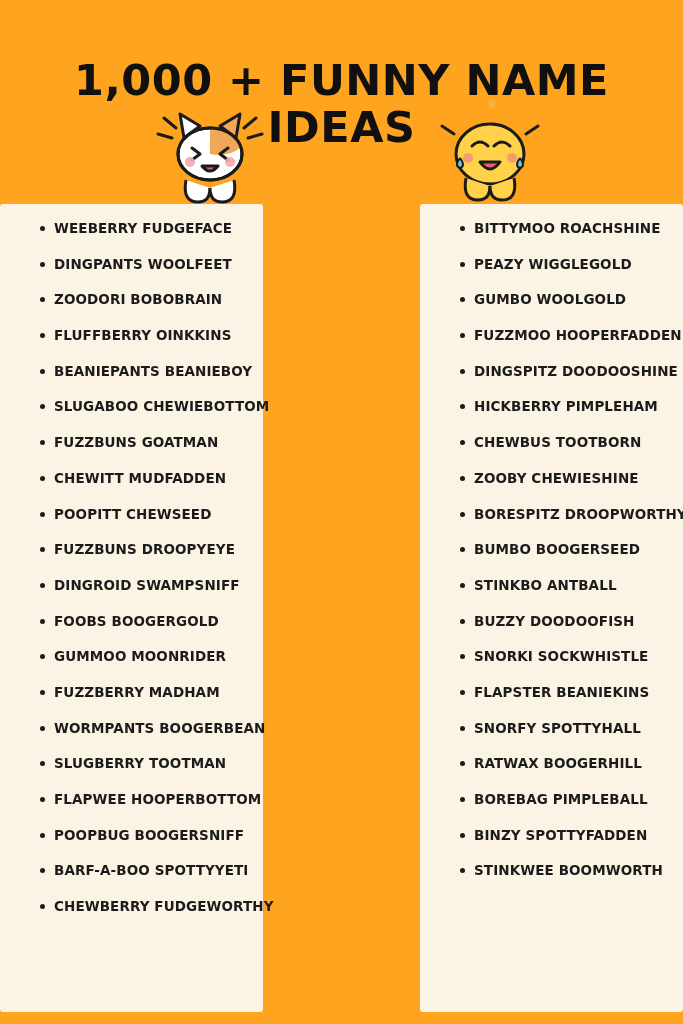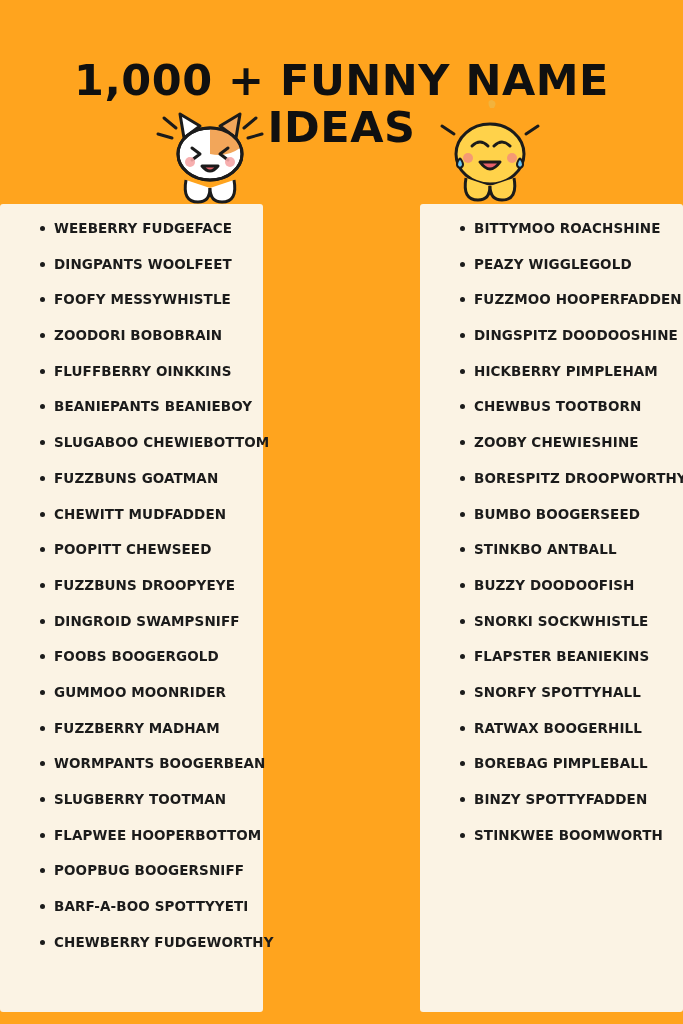--- a/index.html
+++ b/index.html
@@ -193,21 +193,20 @@
     <circle cx="26" cy="88" r="6" fill="#E8606A" opacity="0.85"></circle>
     <circle cx="86" cy="88" r="6" fill="#E8606A" opacity="0.85"></circle>
   </svg>
 
   <div class="columns">
 
     <div class="card">
       <ul class="name-list">
         <li>Weeberry Fudgeface</li>
         <li>Dingpants Woolfeet</li>
-        <li>Foofy Messywhistle</li>
         <li>Zoodori Bobobrain</li>
         <li>Fluffberry Oinkkins</li>
         <li>Beaniepants Beanieboy</li>
         <li>Slugaboo Chewiebottom</li>
         <li>Fuzzbuns Goatman</li>
         <li>Chewitt Mudfadden</li>
         <li>Poopitt Chewseed</li>
         <li>Fuzzbuns Droopyeye</li>
         <li>Dingroid Swampsniff</li>
         <li>Foobs Boogergold</li>
@@ -219,20 +218,21 @@
         <li>Poopbug Boogersniff</li>
         <li>Barf-A-Boo Spottyyeti</li>
         <li>Chewberry Fudgeworthy</li>
       </ul>
     </div>
 
     <div class="card">
       <ul class="name-list">
         <li>Bittymoo Roachshine</li>
         <li>Peazy Wigglegold</li>
+        <li>Gumbo Woolgold</li>
         <li>Fuzzmoo Hooperfadden</li>
         <li>Dingspitz Doodooshine</li>
         <li>Hickberry Pimpleham</li>
         <li>Chewbus Tootborn</li>
         <li>Zooby Chewieshine</li>
         <li>Borespitz Droopworthy</li>
         <li>Bumbo Boogerseed</li>
         <li>Stinkbo Antball</li>
         <li>Buzzy Doodoofish</li>
         <li>Snorki Sockwhistle</li>

